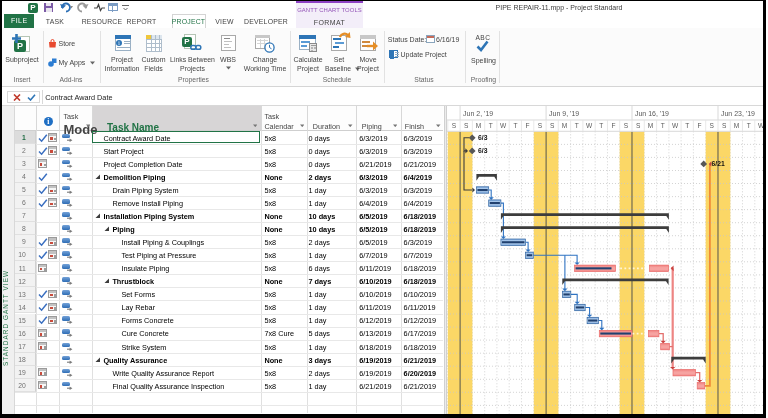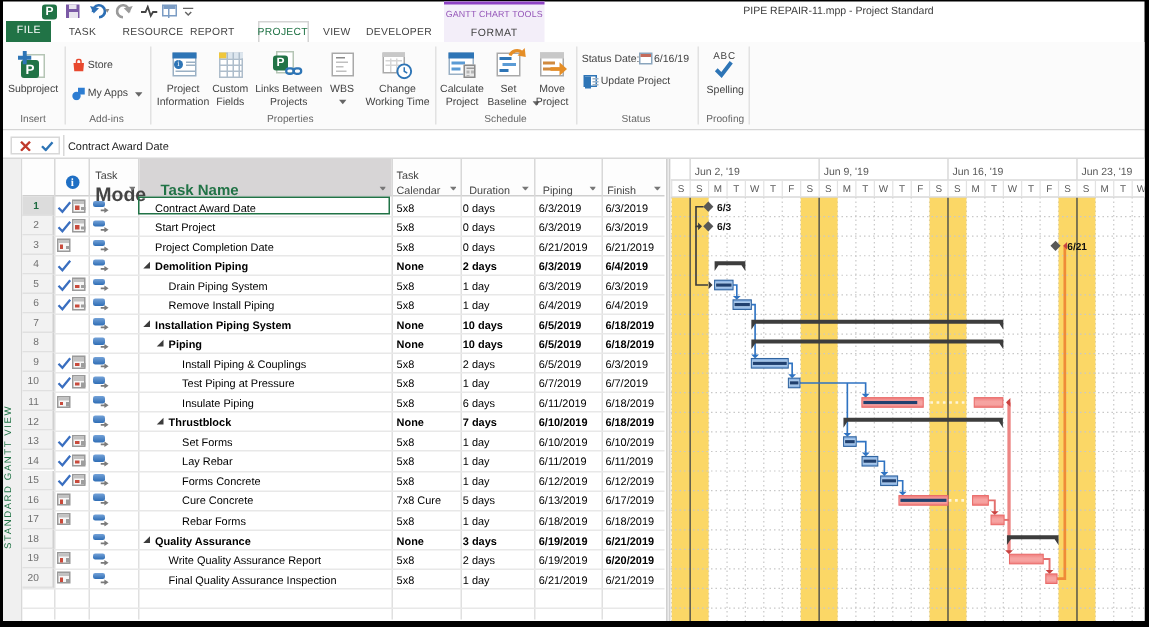--- a/index.html
+++ b/index.html
@@ -583,21 +583,21 @@
     <div class="abs" style="left:37.5px;top:341.8px;width:9px;height:8.5px;background:#f6f6f6;border:0.8px solid #9a9a9a">
       <div class="abs" style="left:0;top:0;width:100%;height:2.2px;background:#c2c2c2"></div>
       <div class="abs" style="left:1.2px;top:3.4px;width:2.4px;height:2.4px;background:#c84b3c"></div>
       <div class="abs" style="left:5px;top:3.6px;width:2.6px;height:2.6px;background:#9d9d9d"></div>
     </div>
     <div class="abs" style="left:61.5px;top:342.5px;width:8.4px;height:4.6px;background:linear-gradient(180deg,#74a2d8,#2e6db5);border-radius:1.5px"></div>
     <svg class="abs" style="left:66.5px;top:346.5px" width="6" height="4.5" viewBox="0 0 6 4.5">
       <path d="M0 2.2 H3" stroke="#7a7a7a" stroke-width="1.1" fill="none"></path>
       <path d="M2.6 0.4 L5.4 2.2 L2.6 4 Z" fill="#7a7a7a"></path>
     </svg>
-    <div class="abs ct" style="left:121.4px;top:342.50px;font-weight:normal">Rebar Forms</div>
+    <div class="abs ct" style="left:121.4px;top:342.50px;font-weight:normal">Strike System</div>
     <div class="abs ct" style="left:264.4px;top:342.50px;font-weight:normal">5x8</div>
     <div class="abs ct" style="left:308.5px;top:342.50px;font-weight:normal">1 day</div>
     <div class="abs ct" style="left:359.2px;top:342.50px;font-weight:normal">6/18/2019</div>
     <div class="abs ct" style="left:403.6px;top:342.50px;font-weight:normal">6/18/2019</div>
     <div class="abs" style="left:14.8px;top:352.65px;width:21.099999999999998px;height:13.05px;background:#f2f2f2;border-right:1px solid #d0d0d0;border-bottom:1px solid #e0e0e0"></div>
     <div class="abs idn" style="left:14.8px;top:355.85px;width:11.099999999999998px;color:#707070;font-weight:normal">18</div>
     <div class="abs" style="left:61.5px;top:355.55px;width:8.4px;height:4.6px;background:linear-gradient(180deg,#74a2d8,#2e6db5);border-radius:1.5px"></div>
     <svg class="abs" style="left:66.5px;top:359.55px" width="6" height="4.5" viewBox="0 0 6 4.5">
       <path d="M0 2.2 H3" stroke="#7a7a7a" stroke-width="1.1" fill="none"></path>
       <path d="M2.6 0.4 L5.4 2.2 L2.6 4 Z" fill="#7a7a7a"></path>

